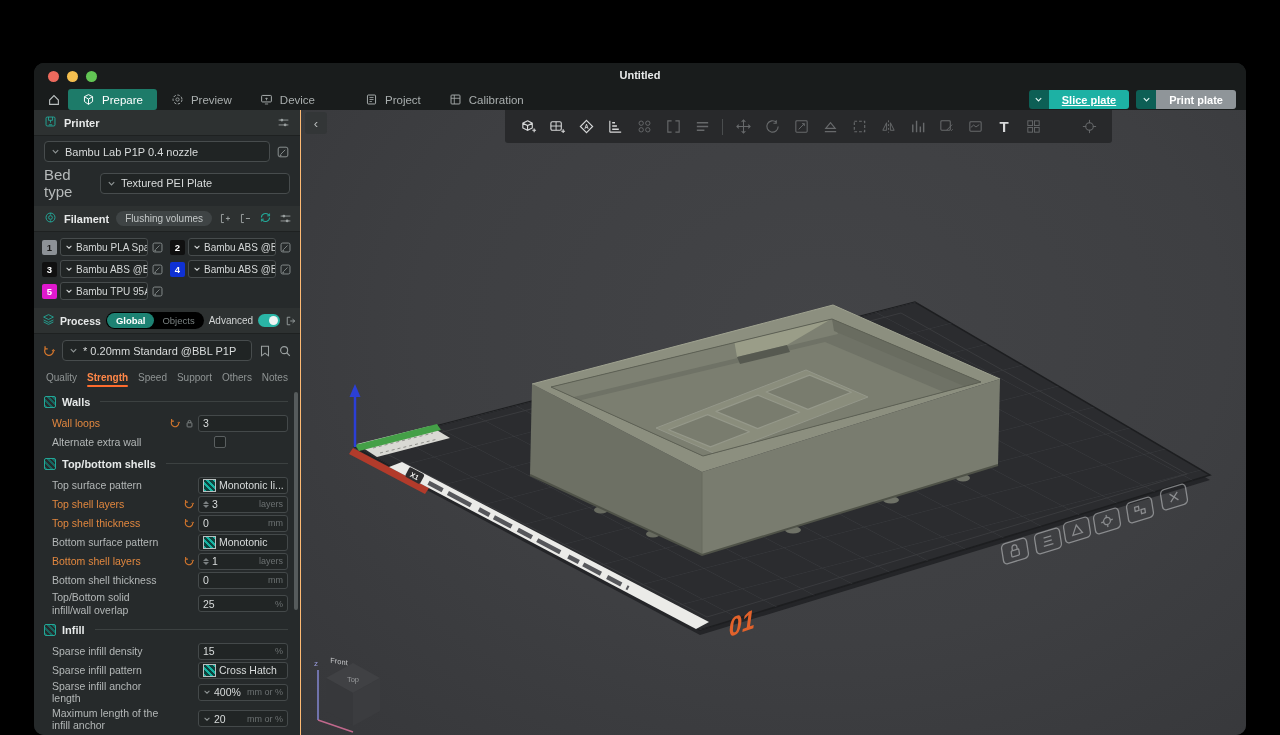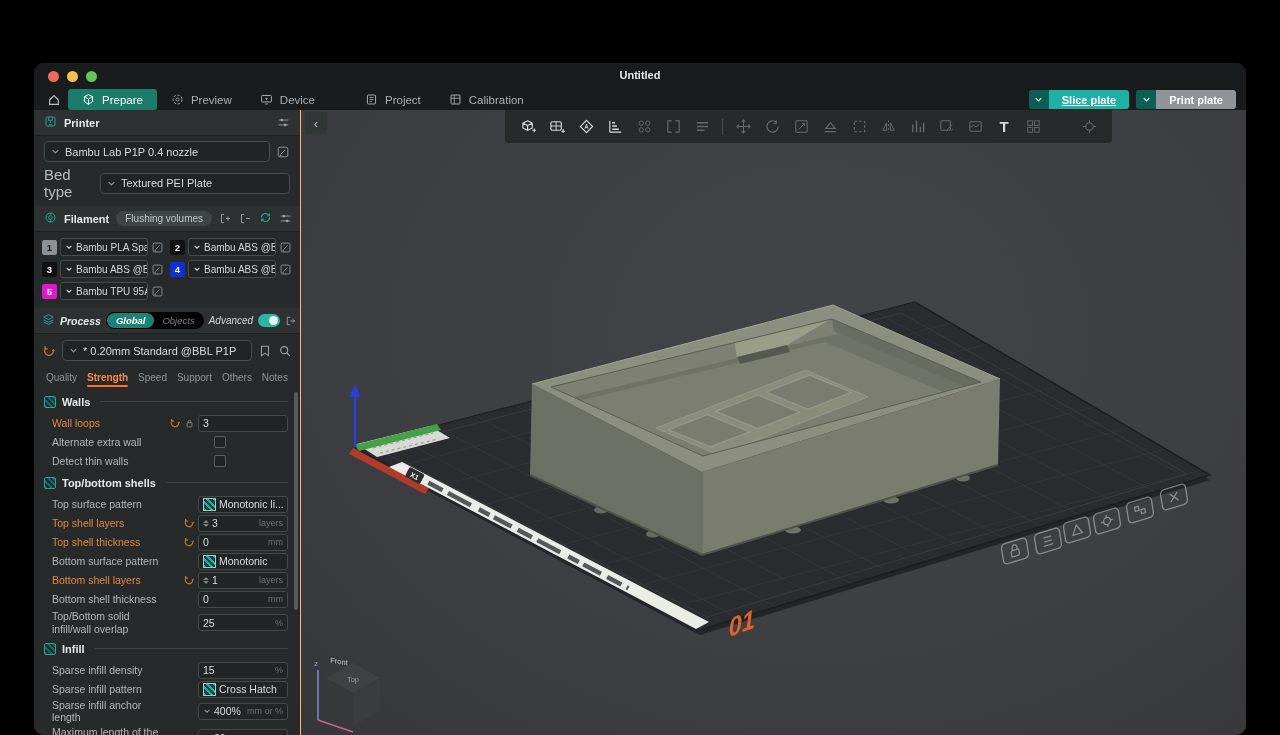--- a/index.html
+++ b/index.html
@@ -451,21 +451,21 @@
                 <span>Bambu TPU 95A ...</span>
               </div>
         <span class="editic">
                 <svg class="s13">
                   <use href="#i-pencil"></use>
                 </svg>
               </span>
       </div>
     </div>
 
-    <div class="sec-head" style="gap:5px;padding:0 8px;font-style:italic;">
+    <div class="sec-head" style="gap:5px;padding:0 8px;">
       <span class="teal"><svg class="s13">
                 <use href="#i-layers"></use>
               </svg></span>
       <span class="t" style="font-size:10.5px">Process</span>
       <span class="scope">
         <span class="on">Global</span>
         <span class="off">Objects</span>
       </span>
       <span class="lbl" style="margin-left:auto;font-size:10px;color:#d2d5d5">Advanced</span>
       <span class="toggle"></span>
@@ -535,26 +535,20 @@
                     <use href="#i-lockpad"></use>
                   </svg>
                 </span>
           <span class="vbox">
                   <span class="vval">3</span>
                 </span>
         </span>
       </div>
       <div class="srow">
         <span class="slabel">Alternate extra wall</span>
-        <span class="cluster">
-                <span class="cbox"></span>
-              </span>
-      </div>
-      <div class="srow">
-        <span class="slabel">Detect thin walls</span>
         <span class="cluster">
                 <span class="cbox"></span>
               </span>
       </div>
 
       <div class="sshead">
         <span class="swico"></span>
         <span class="t">Top/bottom shells</span>
         <span class="line"></span>
       </div>

